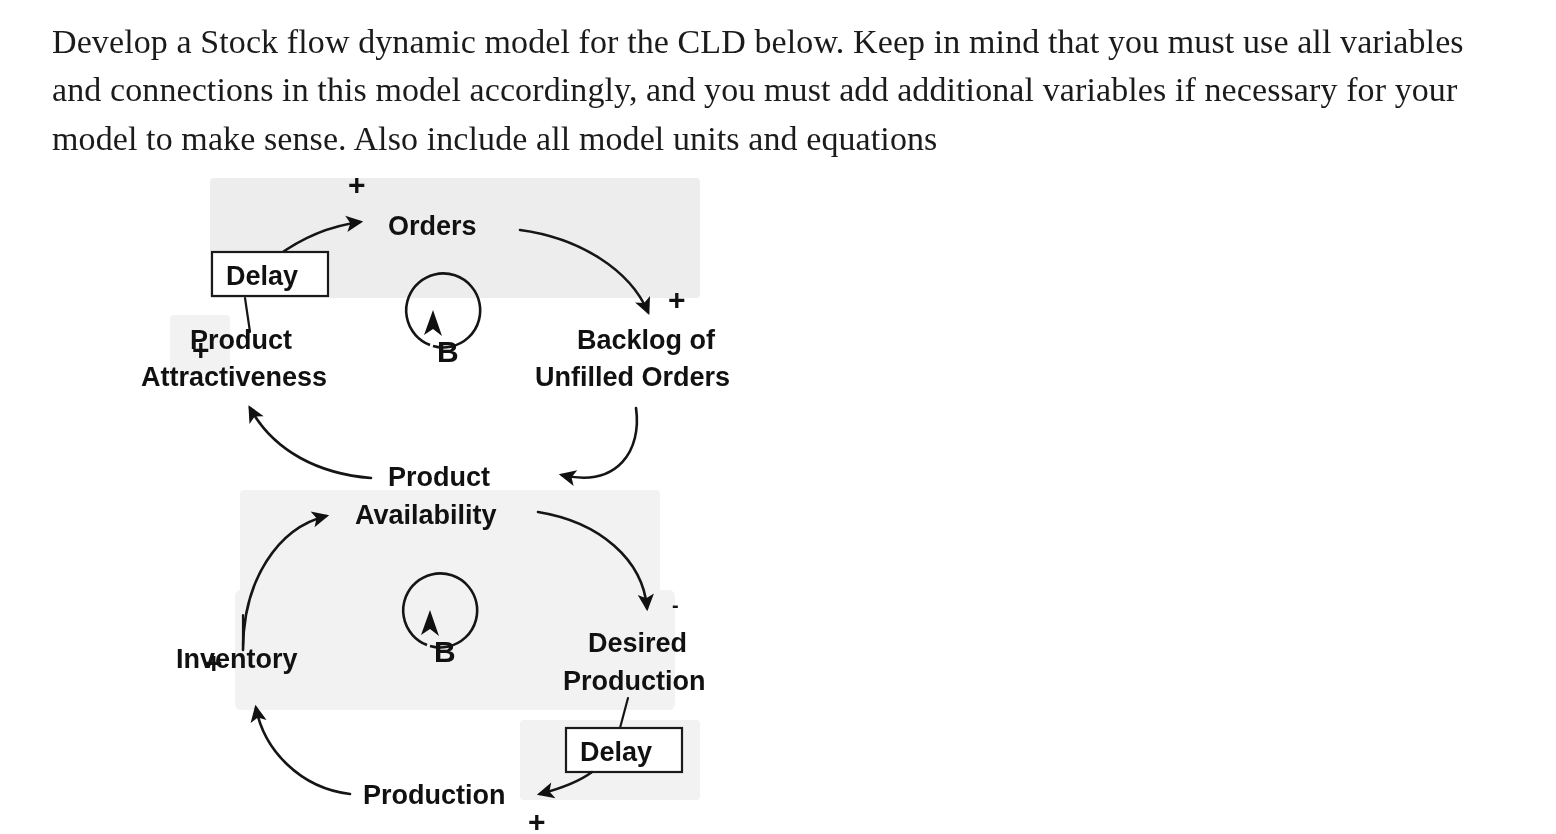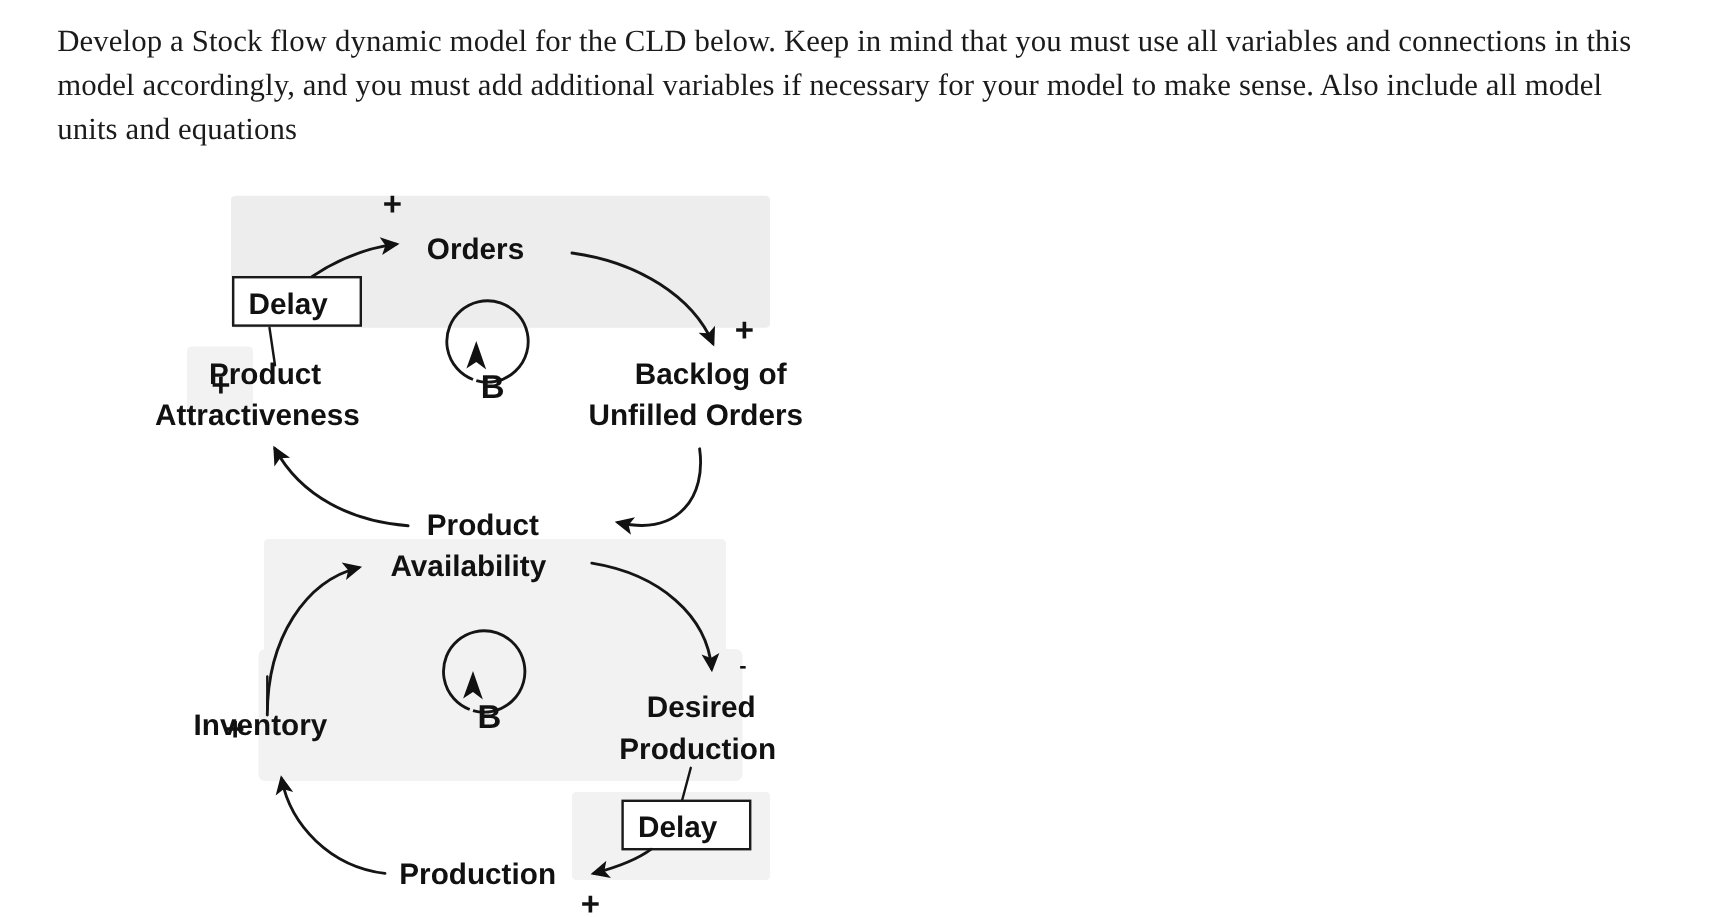--- a/index.html
+++ b/index.html
@@ -14,21 +14,21 @@
     overflow: hidden;
     font-family: "Liberation Serif", serif;
   }
 
   #question-text {
     position: absolute;
     left: 52px;
     top: 18px;
     width: 1440px;
     font-family: "Liberation Serif", serif;
-    font-size: 28px;
+    font-size: 34px;
     line-height: 1.42;
     color: #1b1b1b;
     letter-spacing: 0.1px;
   }
 
   #cld-figure {
     position: absolute;
     left: 0px;
     top: 160px;
     width: 900px;

